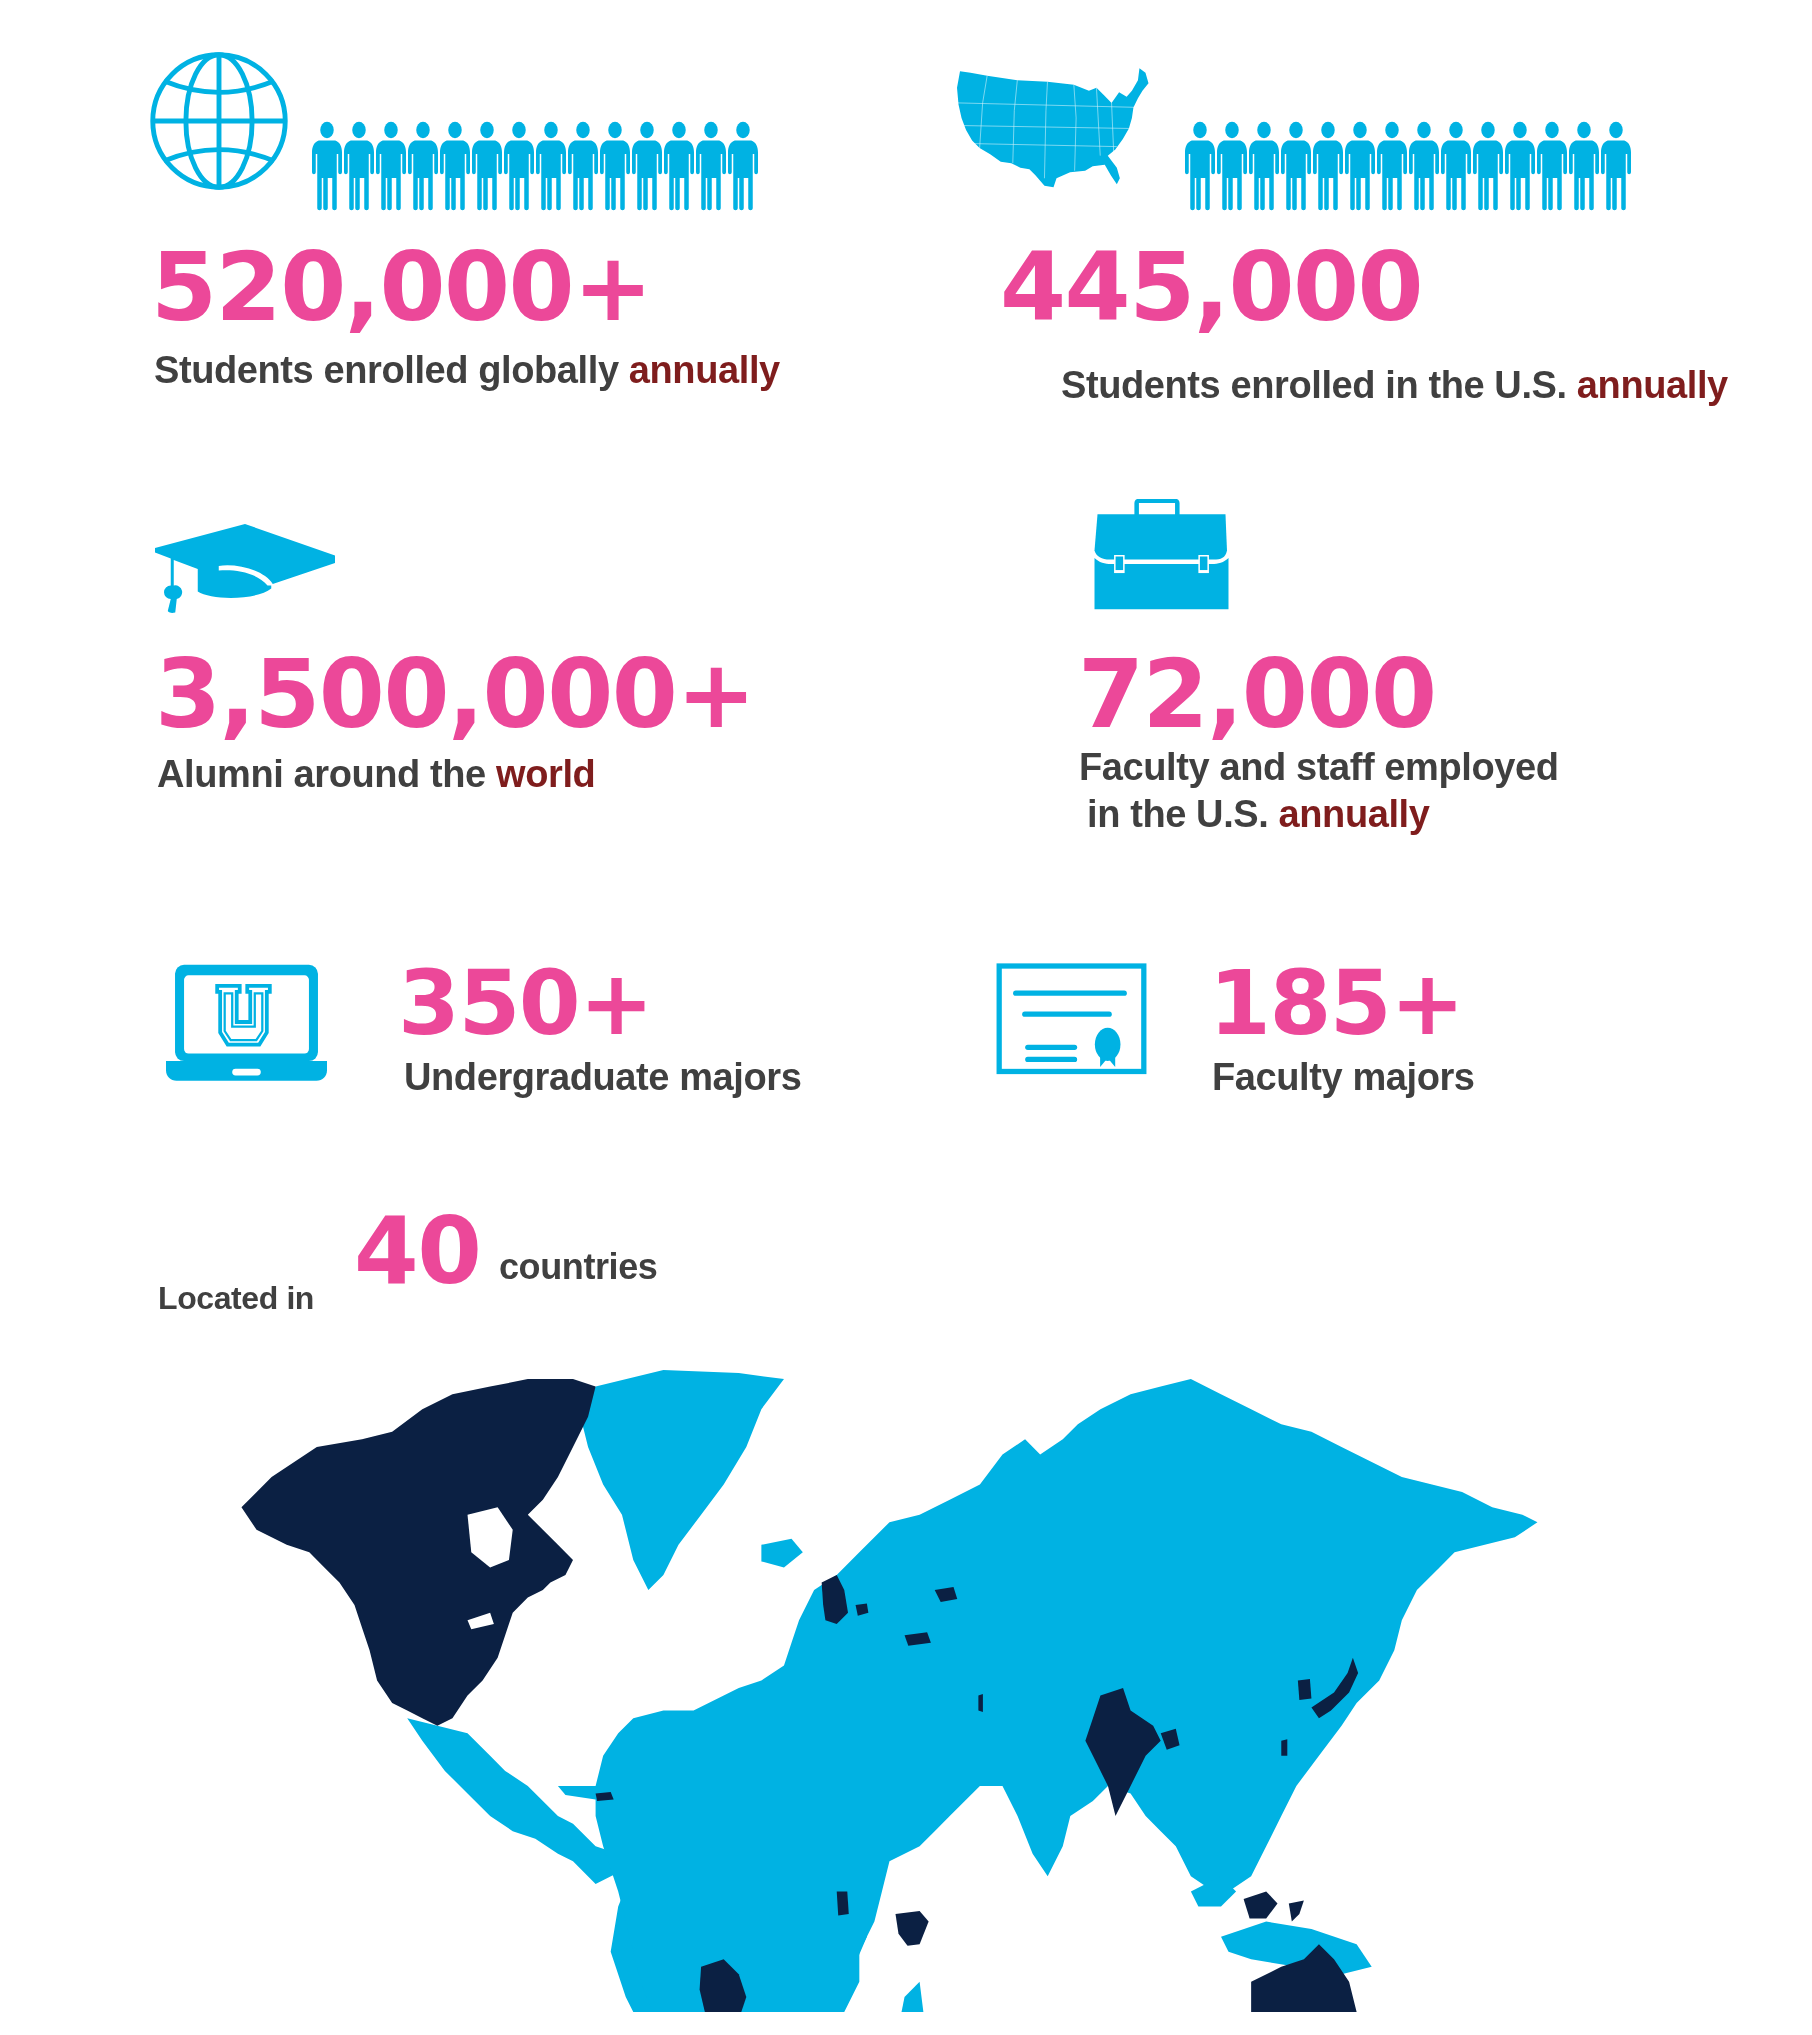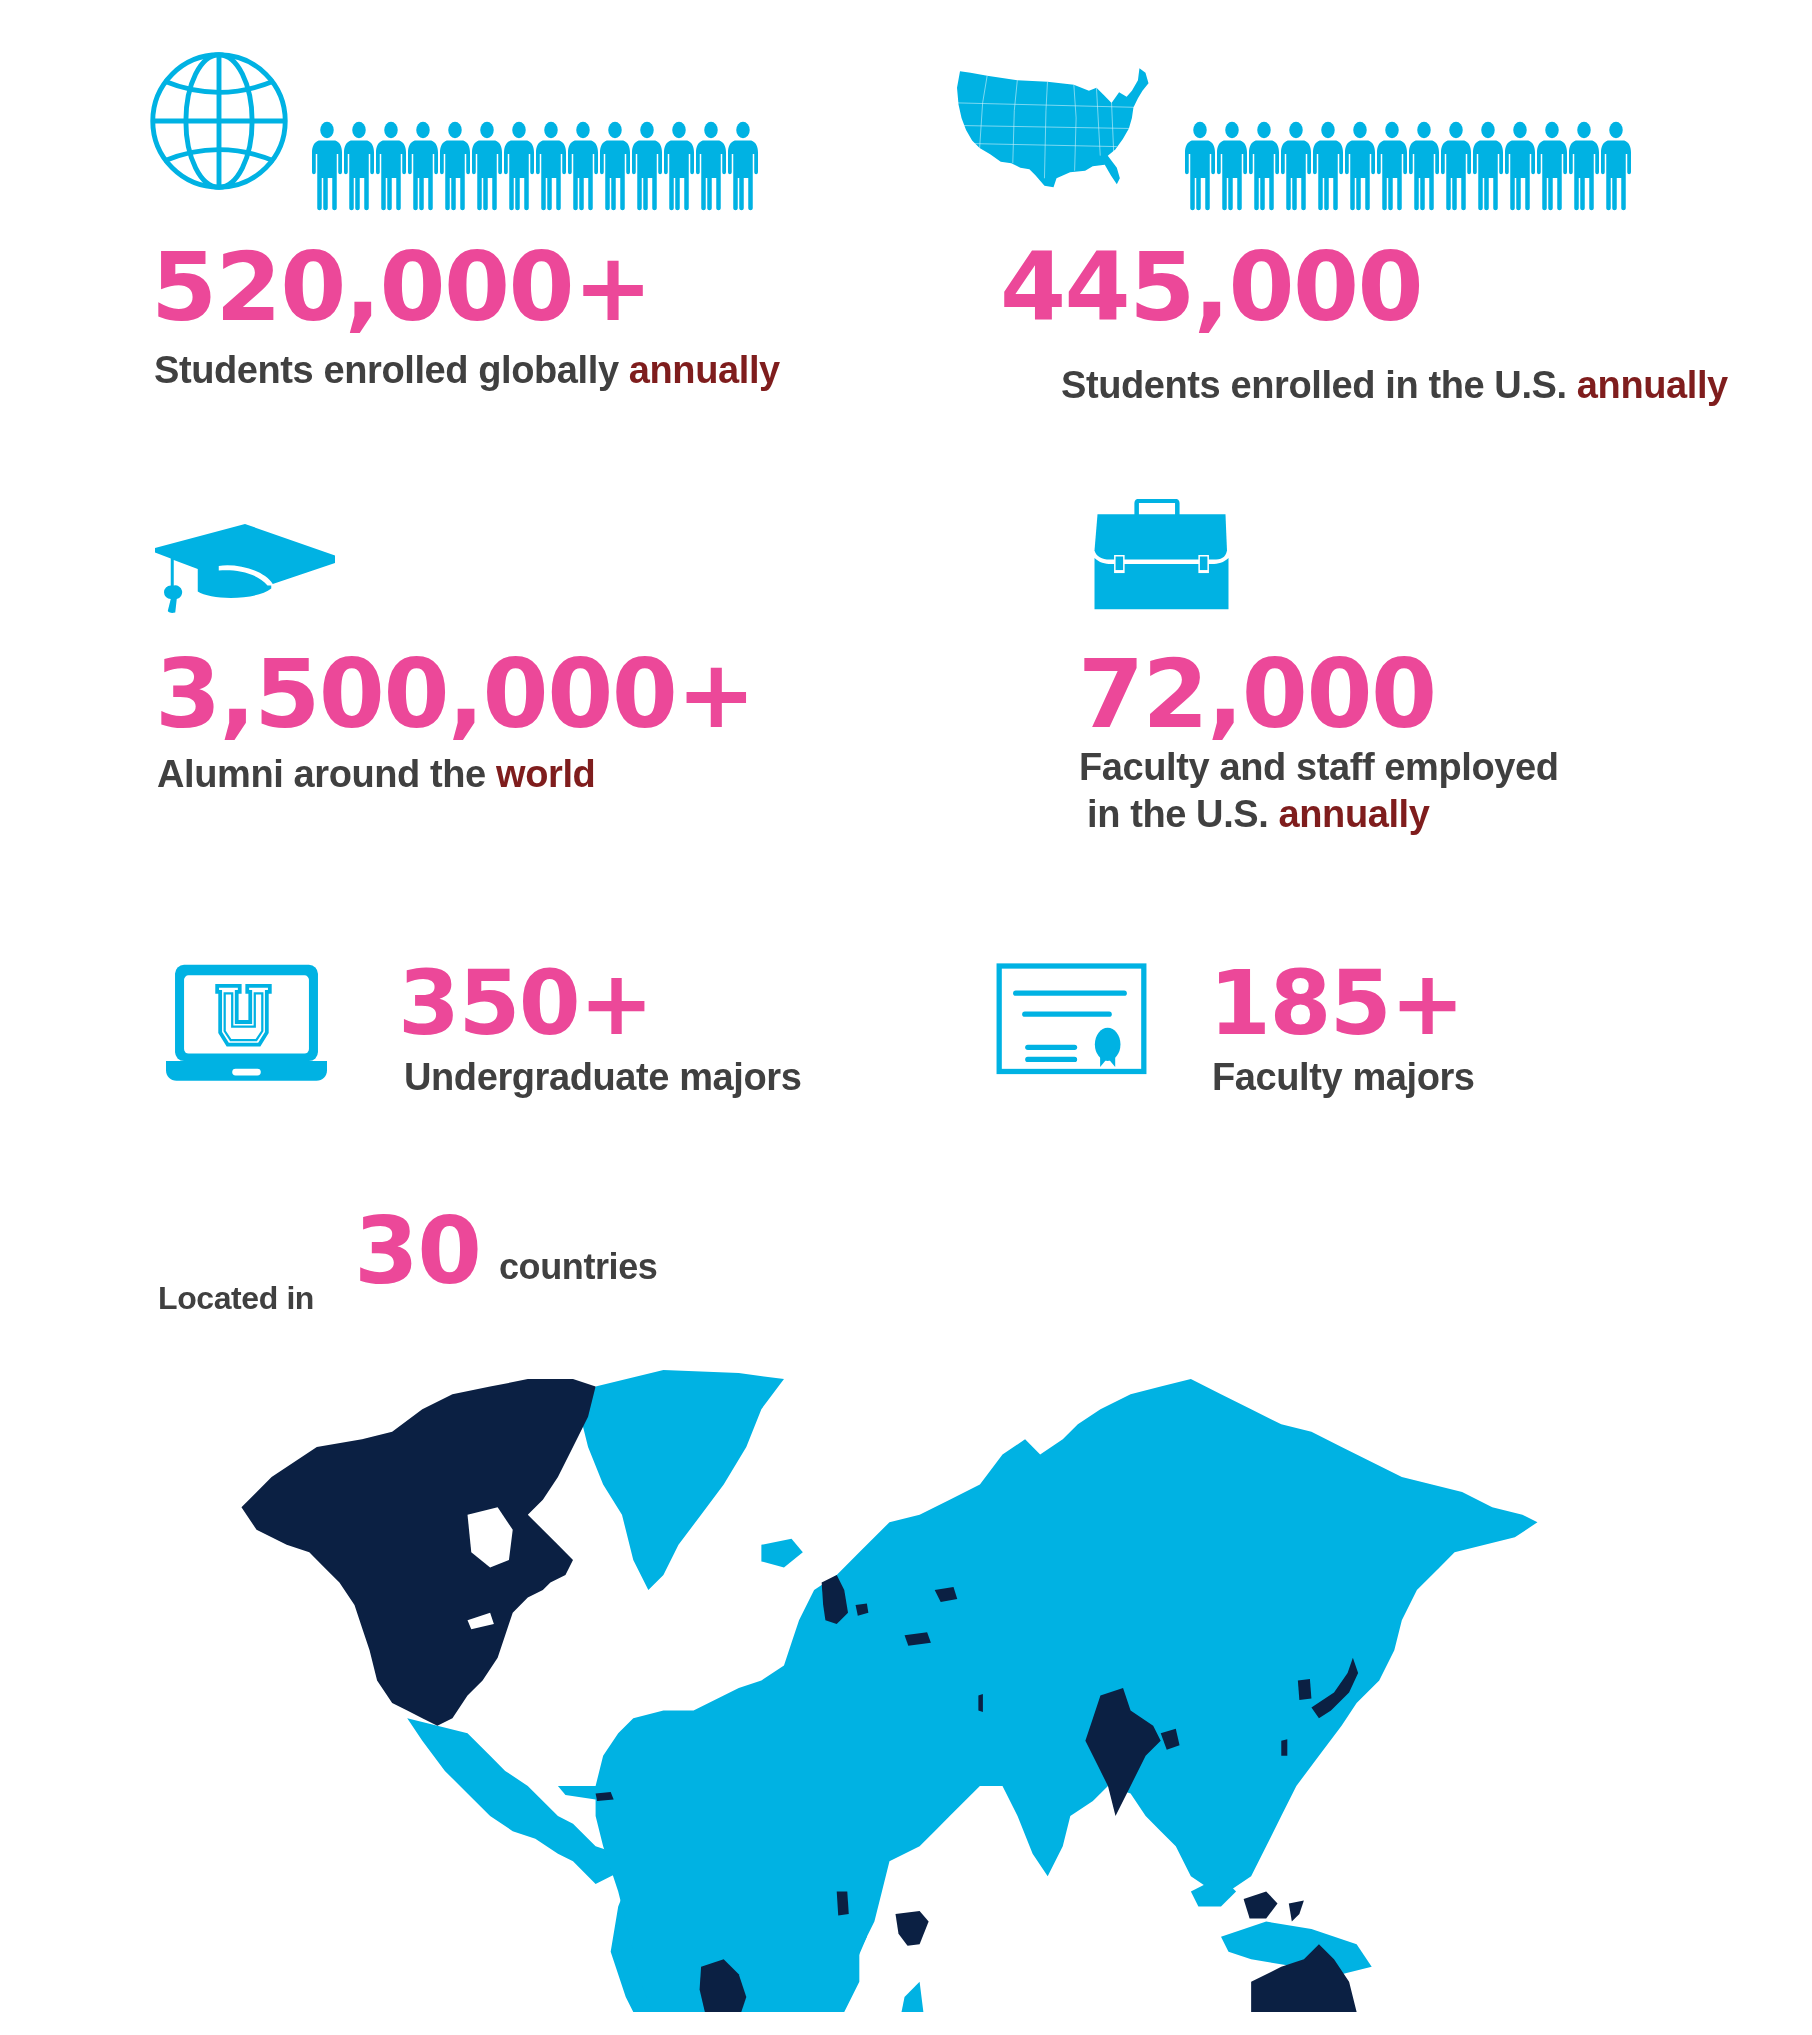--- a/index.html
+++ b/index.html
@@ -225,21 +225,21 @@
     <line x1="42" y1="138" x2="104" y2="138" stroke="#00b2e3" stroke-width="0"></line>
     <line x1="42" y1="132" x2="104" y2="132" stroke="#00b2e3" stroke-width="7" stroke-linecap="round" transform="translate(0,-4)"></line>
     <ellipse cx="148" cy="108" rx="17" ry="22" fill="#00b2e3"></ellipse>
     <path d="M138 124 L158 124 L158 152 L148 140 L138 152 Z" fill="#00b2e3" transform="translate(0,-14)"></path>
   </svg>
 </div>
 <div class="big" style="left:1209px;top:959px;font-size:89px;">185+</div>
 <div class="sub" style="left:1212px;top:1055px;font-size:38px;">Faculty majors</div>
 
 <div class="sub" style="left:158px;top:1279px;font-size:32px;">Located in</div>
-<div class="big" style="left:354px;top:1205px;font-size:93px;">30</div>
+<div class="big" style="left:354px;top:1205px;font-size:93px;">40</div>
 <div class="sub" style="left:499px;top:1245px;font-size:36px;">countries</div>
 
 <div class="abs" style="left:241px;top:1364px;">
   <svg width="1312" height="648" viewBox="0 0 1740 860">
     <g fill="#00b2e3">
 
       <path d="M470 30 L560 8 L660 12 L720 20 L690 60 L670 110 L640 160 L610 200 L580 240 L560 280 L540 300 L520 260 L505 200 L480 160 L460 110 L450 70 Z"></path>
 
       <path d="M690 240 L730 232 L745 250 L720 270 L690 262 Z"></path>
 

